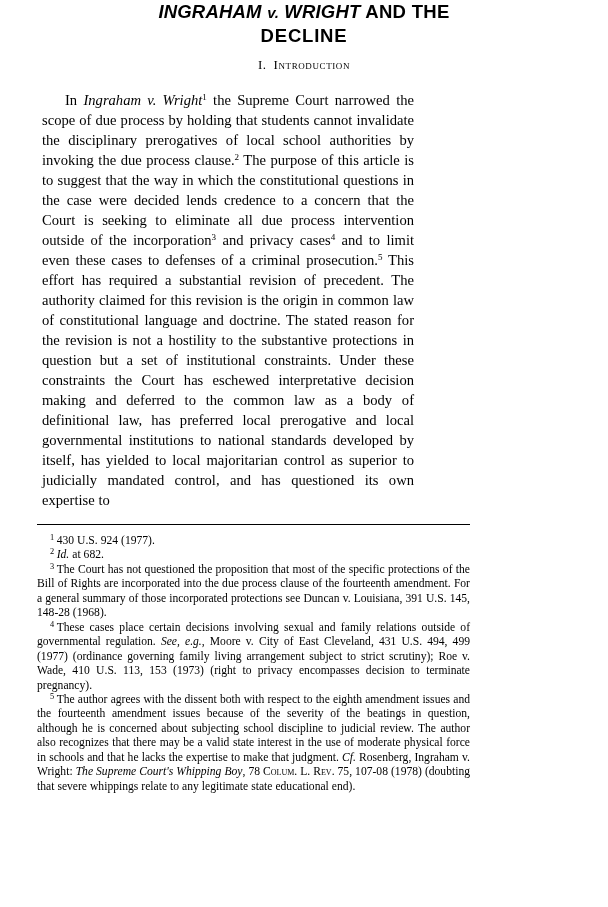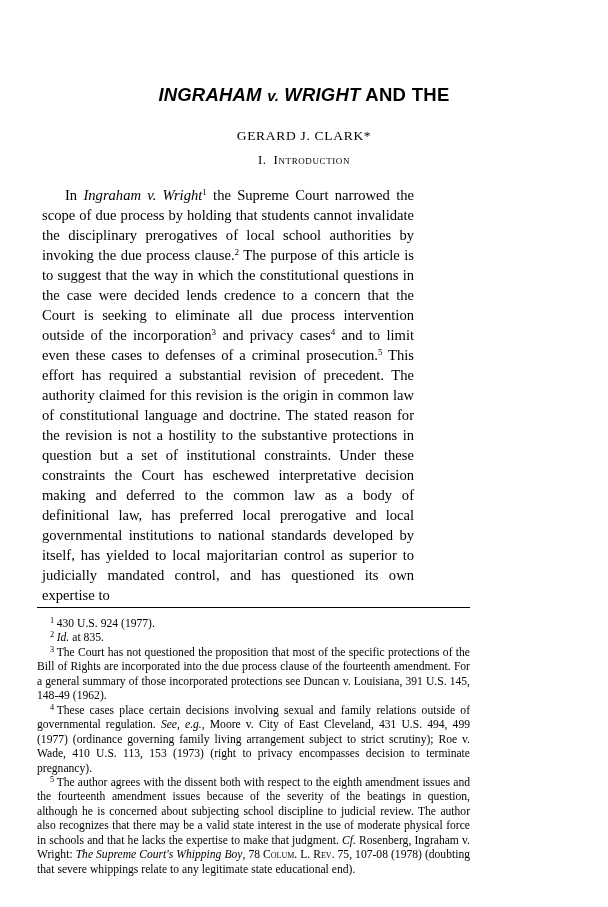--- a/index.html
+++ b/index.html
@@ -20,21 +20,20 @@
   .page {
     position: relative;
     width: 608px;
     height: 907px;
     background: #ffffff;
     box-sizing: border-box;
   }
 
   
   .title-block {
-    margin-top: 83px;
     padding: 0 60px;
     text-align: center;
     font-family: "Liberation Sans", "DejaVu Sans", sans-serif;
     font-weight: bold;
     font-size: 18.5px;
     letter-spacing: 0.3px;
     line-height: 1.32;
   }
   .title-line {
     display: block;
@@ -136,40 +135,40 @@
     vertical-align: 0.18em;
   }
 </style>
 </head>
 <body>
 
 <div class="page">
 
   <div class="title-block">
     <span class="title-line l1"><span class="case-name">INGRAHAM</span> <span class="case-v">v.</span> <span class="case-name">WRIGHT</span> <span>AND THE</span></span>
+    <span class="title-line l2">DECLINE</span>
   </div>
 
-  <div class="byline"><span class="sc">GERARD J. CLARK</span><span>*</span></div>
 
   <div class="section-head"><span class="numeral">I.</span><span class="sc">Introduction</span></div>
 
   <div class="body-col">
     <p class="body-par"><span>In </span><i>Ingraham v. Wright</i><sup>1</sup><span> the Supreme Court narrowed the scope of due process by holding that students cannot invalidate the disciplinary prerogatives of local school authorities by invoking the due process clause.</span><sup>2</sup><span> The purpose of this article is to suggest that the way in which the constitutional questions in the case were decided lends credence to a concern that the Court is seeking to eliminate all due process intervention outside of the incorporation</span><sup>3</sup><span> and privacy cases</span><sup>4</sup><span> and to limit even these cases to defenses of a criminal prosecution.</span><sup>5</sup><span> This effort has required a substantial revision of precedent. The authority claimed for this revision is the origin in common law of constitutional language and doctrine. The stated reason for the revision is not a hostility to the substantive protections in question but a set of institutional constraints. Under these constraints the Court has eschewed interpretative decision making and deferred to the common law as a body of definitional law, has preferred local prerogative and local governmental institutions to national standards developed by itself, has yielded to local majoritarian control as superior to judicially mandated control, and has questioned its own expertise to</span></p>
   </div>
 
   <div class="fn-rule"></div>
 
   <div class="footnotes">
 
 
     <p class="fn"><span class="marker">1</span><span>430 U.S. 924 (1977).</span></p>
 
-    <p class="fn"><span class="marker">2</span><i>Id.</i><span> at 835.</span></p>
+    <p class="fn"><span class="marker">2</span><i>Id.</i><span> at 682.</span></p>
 
-    <p class="fn"><span class="marker">3</span><span>The Court has not questioned the proposition that most of the specific protections of the Bill of Rights are incorporated into the due process clause of the fourteenth amendment. For a general summary of those incorporated protections see Duncan v. Louisiana, 391 U.S. 145, 148-49 (1962).</span></p>
+    <p class="fn"><span class="marker">3</span><span>The Court has not questioned the proposition that most of the specific protections of the Bill of Rights are incorporated into the due process clause of the fourteenth amendment. For a general summary of those incorporated protections see Duncan v. Louisiana, 391 U.S. 145, 148-28 (1968).</span></p>
 
     <p class="fn"><span class="marker">4</span><span>These cases place certain decisions involving sexual and family relations outside of governmental regulation. </span><i>See, e.g.</i><span>, Moore v. City of East Cleveland, 431 U.S. 494, 499 (1977) (ordinance governing family living arrangement subject to strict scrutiny); Roe v. Wade, 410 U.S. 113, 153 (1973) (right to privacy encompasses decision to terminate pregnancy).</span></p>
 
     <p class="fn"><span class="marker">5</span><span>The author agrees with the dissent both with respect to the eighth amendment issues and the fourteenth amendment issues because of the severity of the beatings in question, although he is concerned about subjecting school discipline to judicial review. The author also recognizes that there may be a valid state interest in the use of moderate physical force in schools and that he lacks the expertise to make that judgment. </span><i>Cf.</i><span> Rosenberg, Ingraham v. Wright: </span><i>The Supreme Court's Whipping Boy</i><span>, 78 </span><span class="sc">Colum. L. Rev.</span><span> 75, 107-08 (1978) (doubting that severe whippings relate to any legitimate state educational end).</span></p>
 
   </div>
 
 </div>
 
 </body></html>

